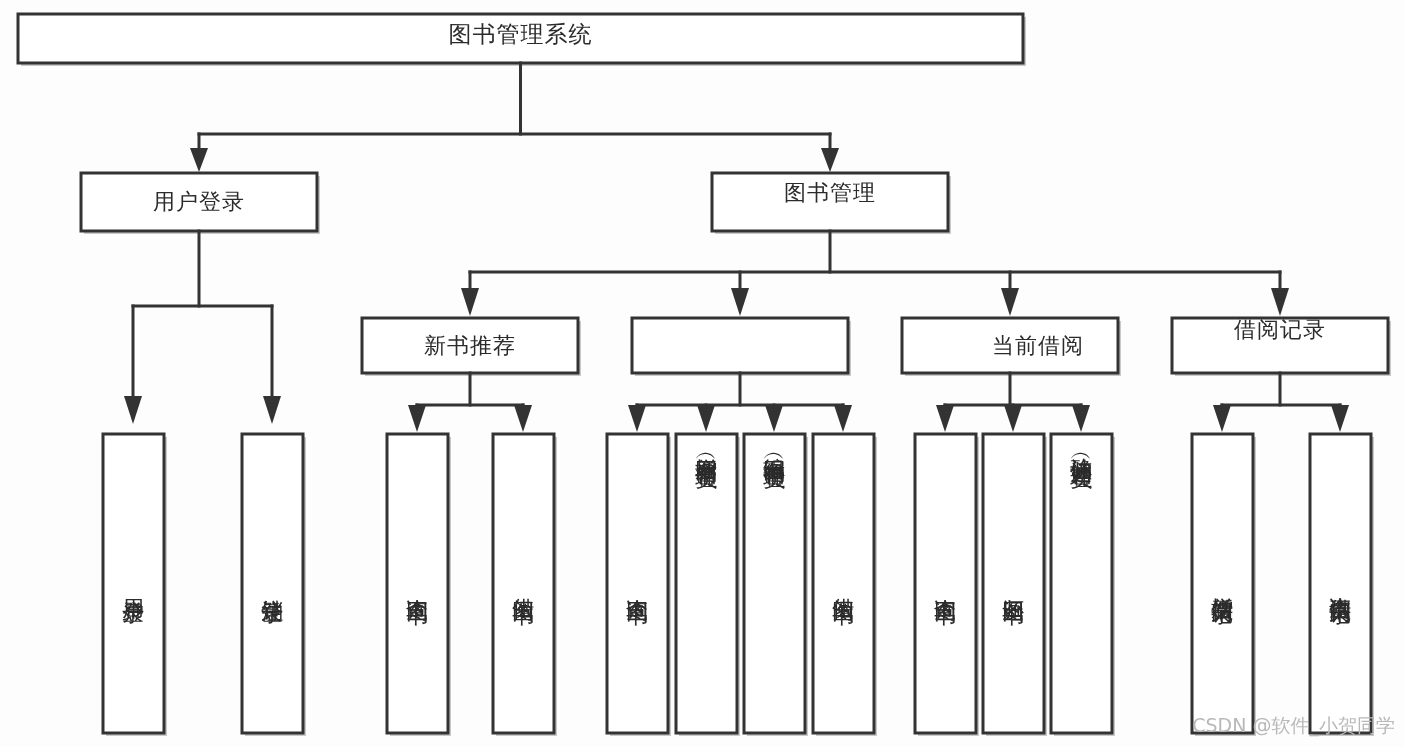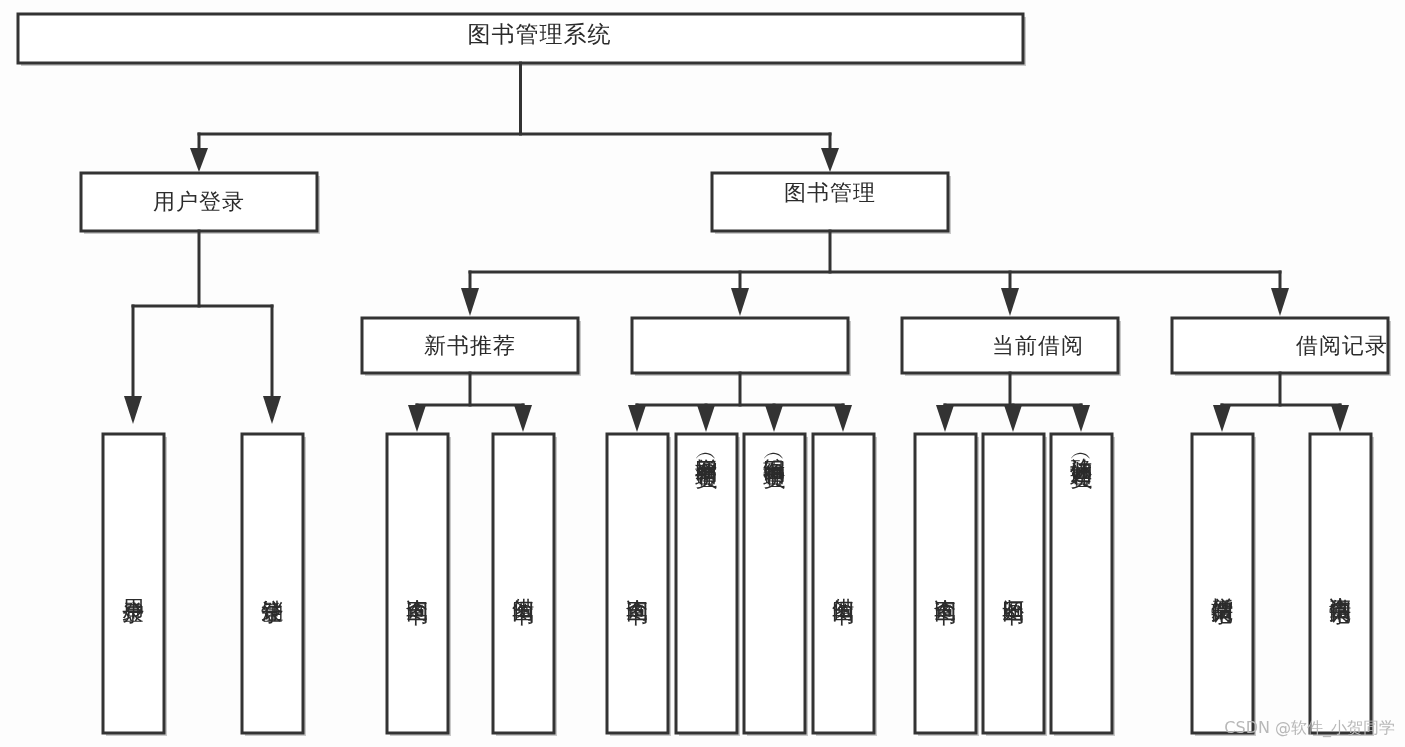--- a/index.html
+++ b/index.html
@@ -80,21 +80,21 @@
     font-size: 23px;
     color: #2b2b2b;
     letter-spacing: 1px;
     white-space: nowrap;
   }
   #watermark {
     position: absolute;
     right: 10px;
     bottom: 8px;
     font-family: "DejaVu Sans", "Liberation Sans", sans-serif;
-    font-size: 16px;
+    font-size: 19px;
     color: #b8b8b8;
     white-space: nowrap;
     pointer-events: none;
   }
 </style>
 </head>
 <body>
 
 <div id="diagram-root">
 
@@ -246,42 +246,42 @@
       <rect class="node-shadow" x="1195" y="437" width="61" height="299"></rect>
       <rect class="node-box" x="1192" y="434" width="61" height="299"></rect>
     </g>
     <g>
       <rect class="node-shadow" x="1313" y="437" width="61" height="299"></rect>
       <rect class="node-box" x="1310" y="434" width="61" height="299"></rect>
     </g>
 
   </svg>
 
-  <div class="mid-label-wrap" style="left:18px; top:14px; width:1005px; height:40px;margin-left:19px;">
+  <div class="mid-label-wrap" style="left:18px; top:14px; width:1005px; height:40px;">
     <span class="root-label-text">图书管理系统</span>
   </div>
 
   <div class="mid-label-wrap" style="left:81px; top:173px; width:236px; height:58px;">
     <span class="mid-label-text">用户登录</span>
   </div>
 
   <div class="mid-label-wrap" style="left:712px; top:173px; width:236px; height:40px;">
     <span class="mid-label-text">图书管理</span>
   </div>
 
   <div class="mid-label-wrap" style="left:362px; top:318px; width:216px; height:55px;">
     <span class="mid-label-text">新书推荐</span>
   </div>
 
 
   <div class="mid-label-wrap" style="left:902px; top:318px; width:216px; height:55px;margin-left:28px;">
     <span class="mid-label-text">当前借阅</span>
   </div>
 
-  <div class="mid-label-wrap" style="left:1172px; top:318px; width:216px; height:55px;justify-content:flex-end;">
+  <div class="mid-label-wrap" style="left:1172px; top:302px; width:216px; height:55px;">
     <span class="mid-label-text">借阅记录</span>
   </div>
 
   <div class="leaf-label-wrap" style="left:103px; top:434px; width:61px; height:299px; align-items:center;">
     <span class="leaf-label-text">用户登录</span>
   </div>
 
   <div class="leaf-label-wrap" style="left:242px; top:434px; width:61px; height:299px; align-items:center;">
     <span class="leaf-label-text">注销登录</span>
   </div>

